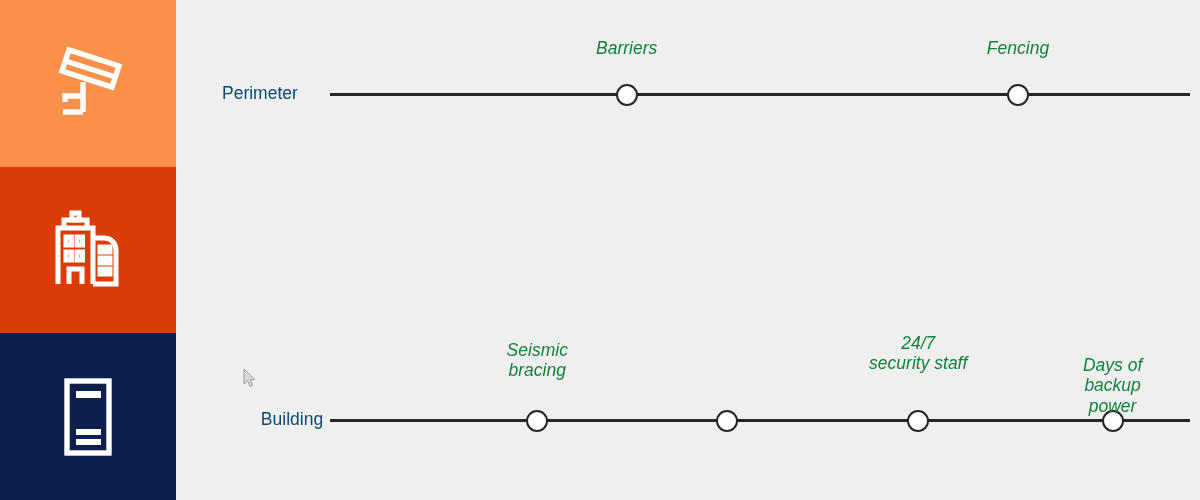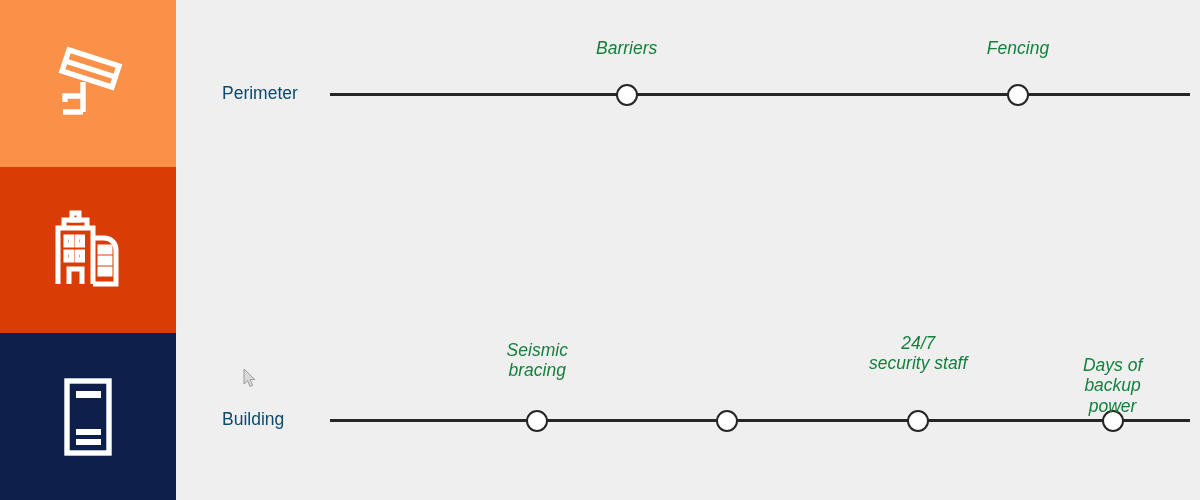--- a/index.html
+++ b/index.html
@@ -58,21 +58,21 @@
   .row-label {
     position: absolute;
     left: 46px;
     width: 140px;
     font-size: 17.5px;
     font-weight: normal;
     color: #0c4a6e;
     line-height: 1.18;
   }
   .row-1 .row-label { top: 83px; }
-  .row-2 .row-label { top: 242px; }
+  .row-2 .row-label { top: 242px; text-align: center; }
 
   .track {
     position: absolute;
     left: 154px;
     right: 10px;
     height: 3px;
     background: #262626;
   }
   .row-1 .track { top: 93px; }
   .row-2 .track { top: 252px; }

